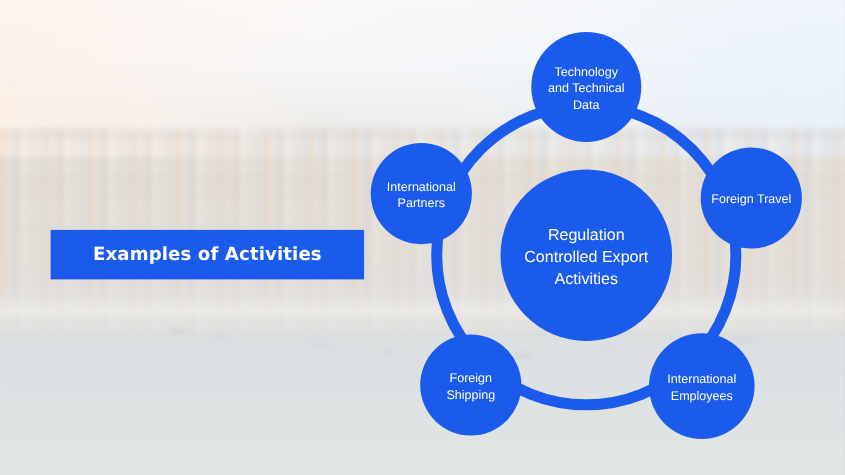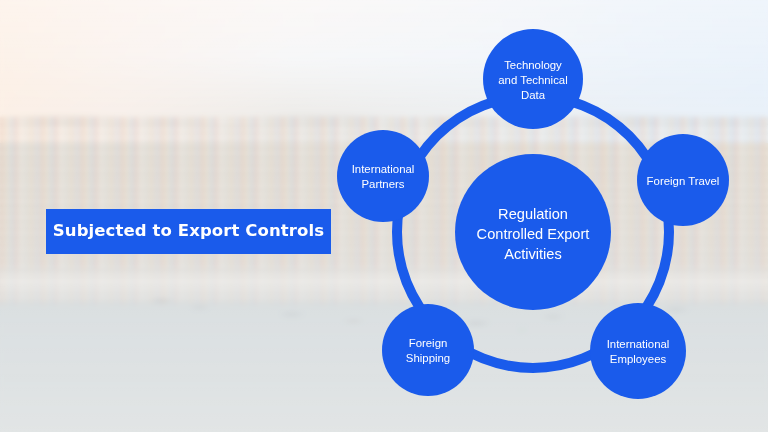--- a/index.html
+++ b/index.html
@@ -223,21 +223,21 @@
   <div class="bg-layer bg-ridge"></div>
   <div class="bg-layer bg-yard"></div>
   <div class="bg-layer bg-quay"></div>
   <div class="bg-layer bg-water"></div>
   <div class="bg-layer bg-boats"></div>
   <div class="bg-layer bg-blur"></div>
   <div class="bg-layer bg-haze"></div>
 
 
   <div id="title-banner">
-    <div class="line">Subjected to Export Controls</div>
+    <div class="line">Examples of Activities</div>
   </div>
 
   <svg id="diagram" viewBox="0 0 768 432">
 
     <circle id="ring" fill="none" stroke="#1a5beb" stroke-width="10" cx="533" cy="232" r="136"></circle>
 
     <g id="outer-nodes">
         <g>
           <circle cx="533" cy="79" r="50" fill="#1a5beb"></circle>
           <text class="node-label outer" x="533"><tspan x="533" y="68.95">Technology</tspan><tspan x="533" y="83.95">and Technical</tspan><tspan x="533" y="98.95">Data</tspan></text>

